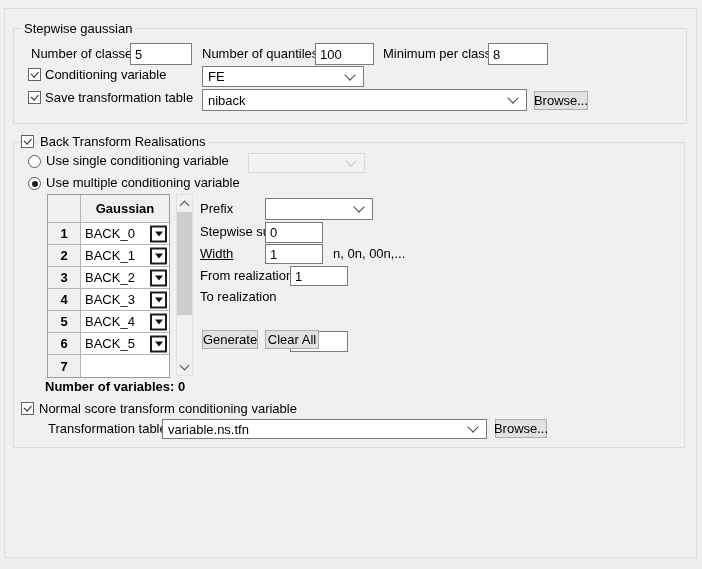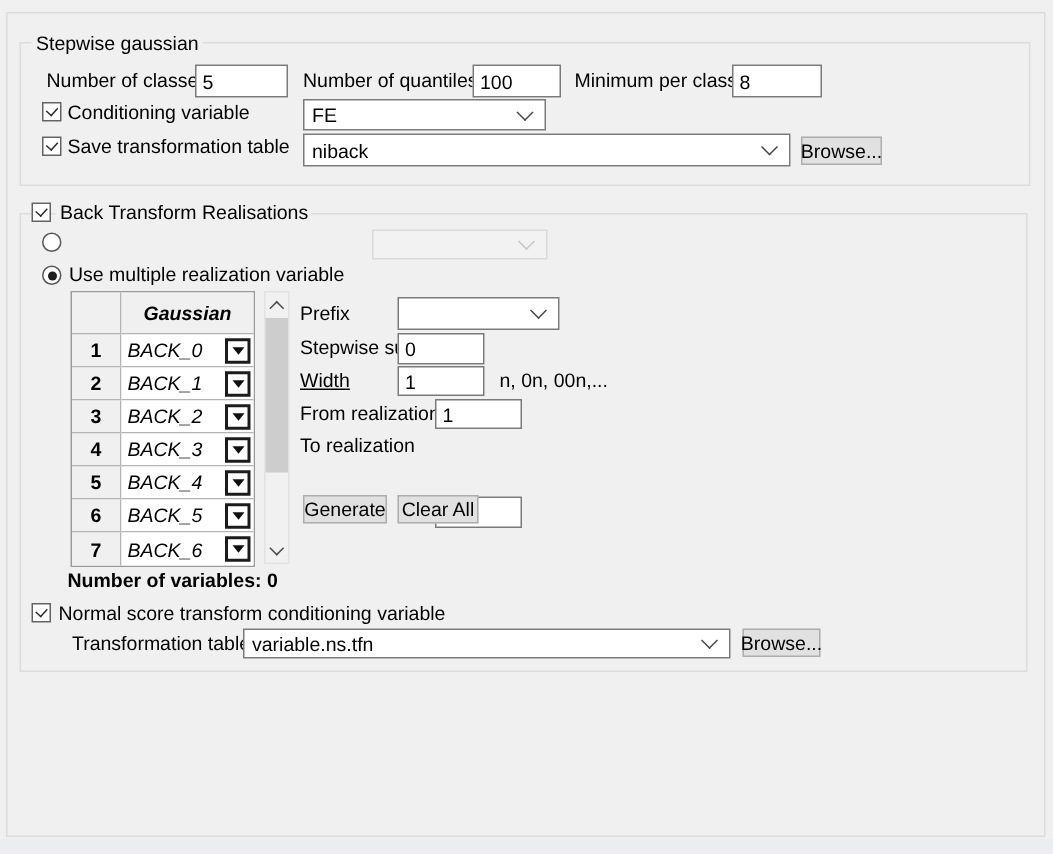--- a/index.html
+++ b/index.html
@@ -59,21 +59,21 @@
   .trow { display:flex; height:22px; }
   .trow.head { height:28px; }
   .cell-num {
     width:33px; background:#f0f0f0; border-right:1px solid #b4b4b4;
     border-bottom:1px solid #b4b4b4; display:flex; align-items:center;
     justify-content:center; font-weight:bold; box-sizing:border-box; flex:none;
   }
   .cell-val {
     flex:1; display:flex; align-items:center; padding-left:4px;
     border-bottom:1px solid #b4b4b4; box-sizing:border-box; position:relative;
-    background:#fff; overflow:hidden;font-style:italic;
+    background:#fff; overflow:hidden;
   }
   .trow.head .cell-val { font-weight:bold; justify-content:center; padding-left:0; background:#f0f0f0; }
   .trow:last-child .cell-num, .trow:last-child .cell-val { border-bottom:none; }
   .cell-drop {
     position:absolute; right:2px; top:50%; transform:translateY(-50%);
     width:17px; height:17px; background:#fff; border:2px solid #1c1c1c;
     box-sizing:border-box; display:flex; align-items:center; justify-content:center;
   }
   .tri-down {
     width:0; height:0; border-left:4px solid transparent;
@@ -134,27 +134,28 @@
     <span>niback</span>
     <span class="chev-down"></span>
   </div>
   <div class="btn" style="left:534px; top:91px; width:54px; height:19px;">Browse...</div>
 
   <div class="groupbox" style="left:13px; top:142px; width:672px; height:306px;"></div>
   <span class="checkbox checked" style="left:21px; top:135px;"></span>
   <span class="grouplabel" style="left:37px; top:134px;">Back Transform Realisations</span>
 
   <span class="radio" style="left:28px; top:155px;"></span>
+  <span class="lbl" style="left:46px; top:153px;">Use single conditioning variable</span>
   <div class="combo disabled" style="left:248px; top:153px; width:117px; height:20px;">
     <span></span>
     <span class="chev-down"></span>
   </div>
 
   <span class="radio selected" style="left:28px; top:177px;"></span>
-  <span class="lbl" style="left:46px; top:175px;">Use multiple realization variable</span>
+  <span class="lbl" style="left:46px; top:175px;">Use multiple conditioning variable</span>
 
   <div class="vtable">
     <div class="trow head">
       <div class="cell-num"></div>
       <div class="cell-val">Gaussian</div>
     </div>
     <div class="trow">
       <div class="cell-num">1</div>
       <div class="cell-val">
         <span>BACK_0</span>
@@ -203,26 +204,20 @@
       <div class="cell-num">6</div>
       <div class="cell-val">
         <span>BACK_5</span>
         <span class="cell-drop">
             <span class="tri-down"></span>
           </span>
       </div>
     </div>
     <div class="trow">
       <div class="cell-num">7</div>
-      <div class="cell-val">
-        <span>BACK_6</span>
-        <span class="cell-drop">
-            <span class="tri-down"></span>
-          </span>
-      </div>
     </div>
   </div>
 
   <div class="scrollbar">
     <div class="sb-btn up">
         <span class="sb-chev up"></span>
       </div>
     <div class="sb-thumb"></div>
     <div class="sb-btn down">
         <span class="sb-chev down"></span>

